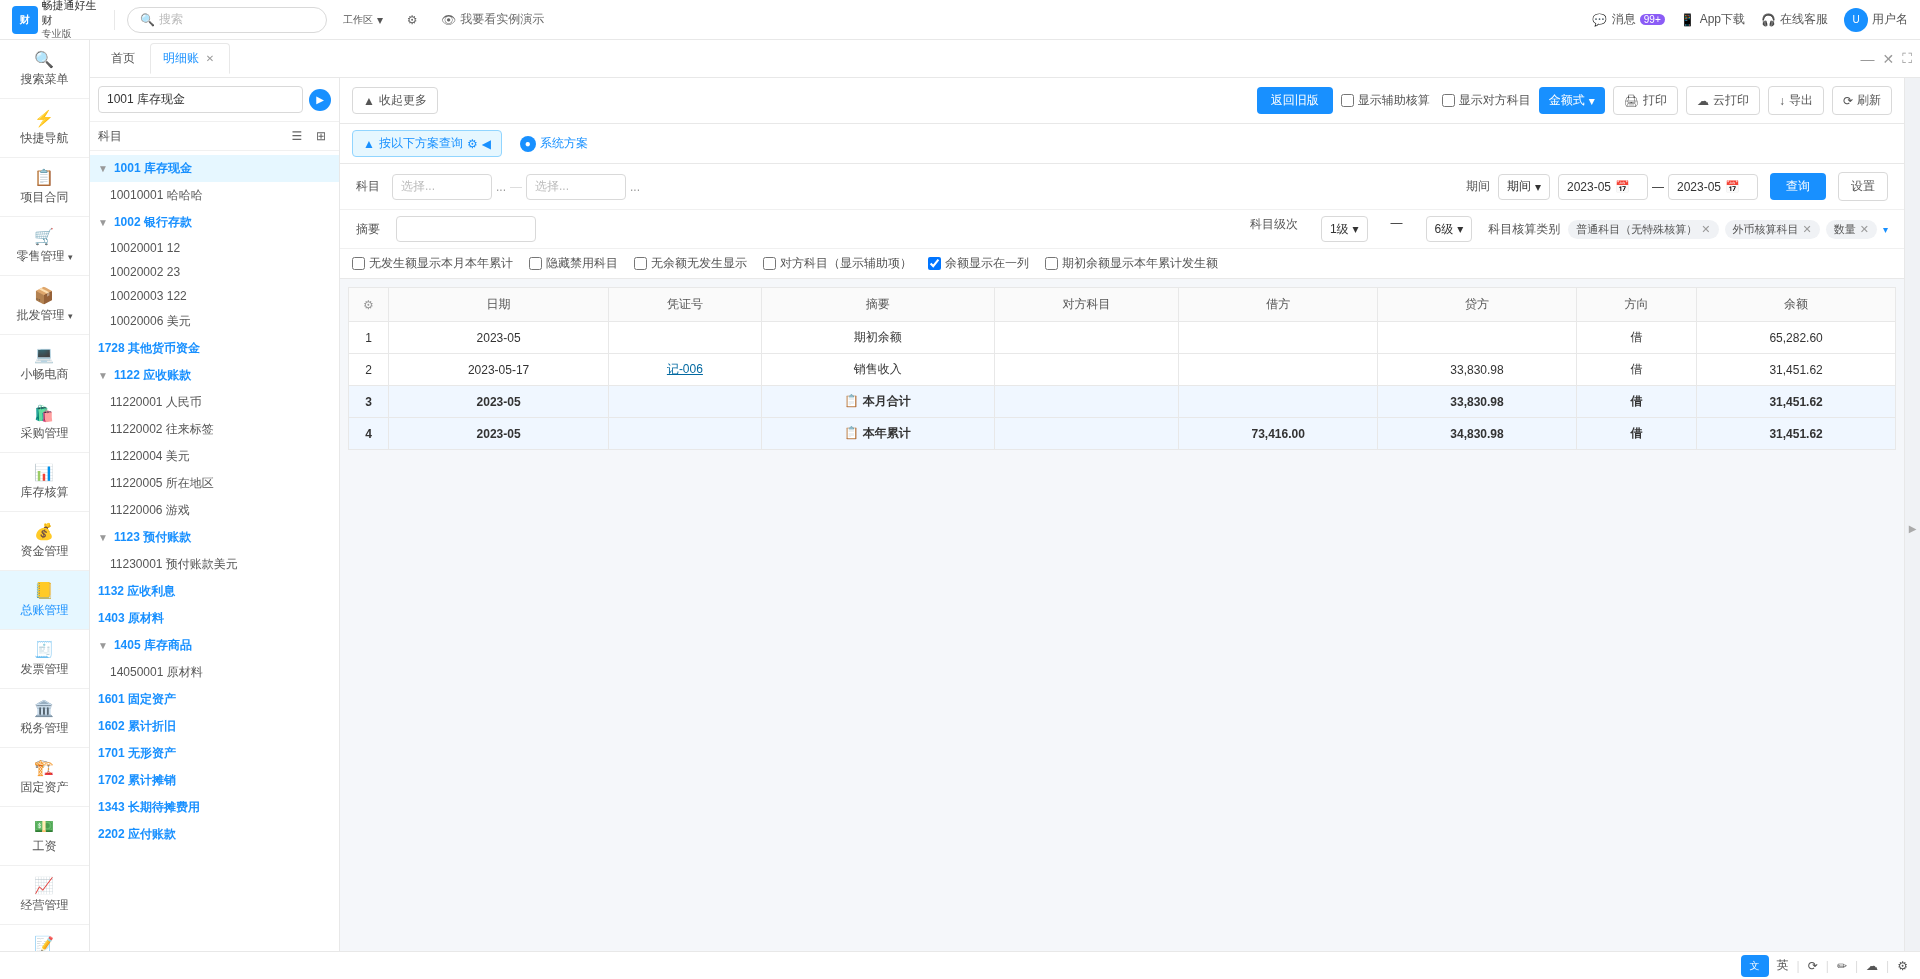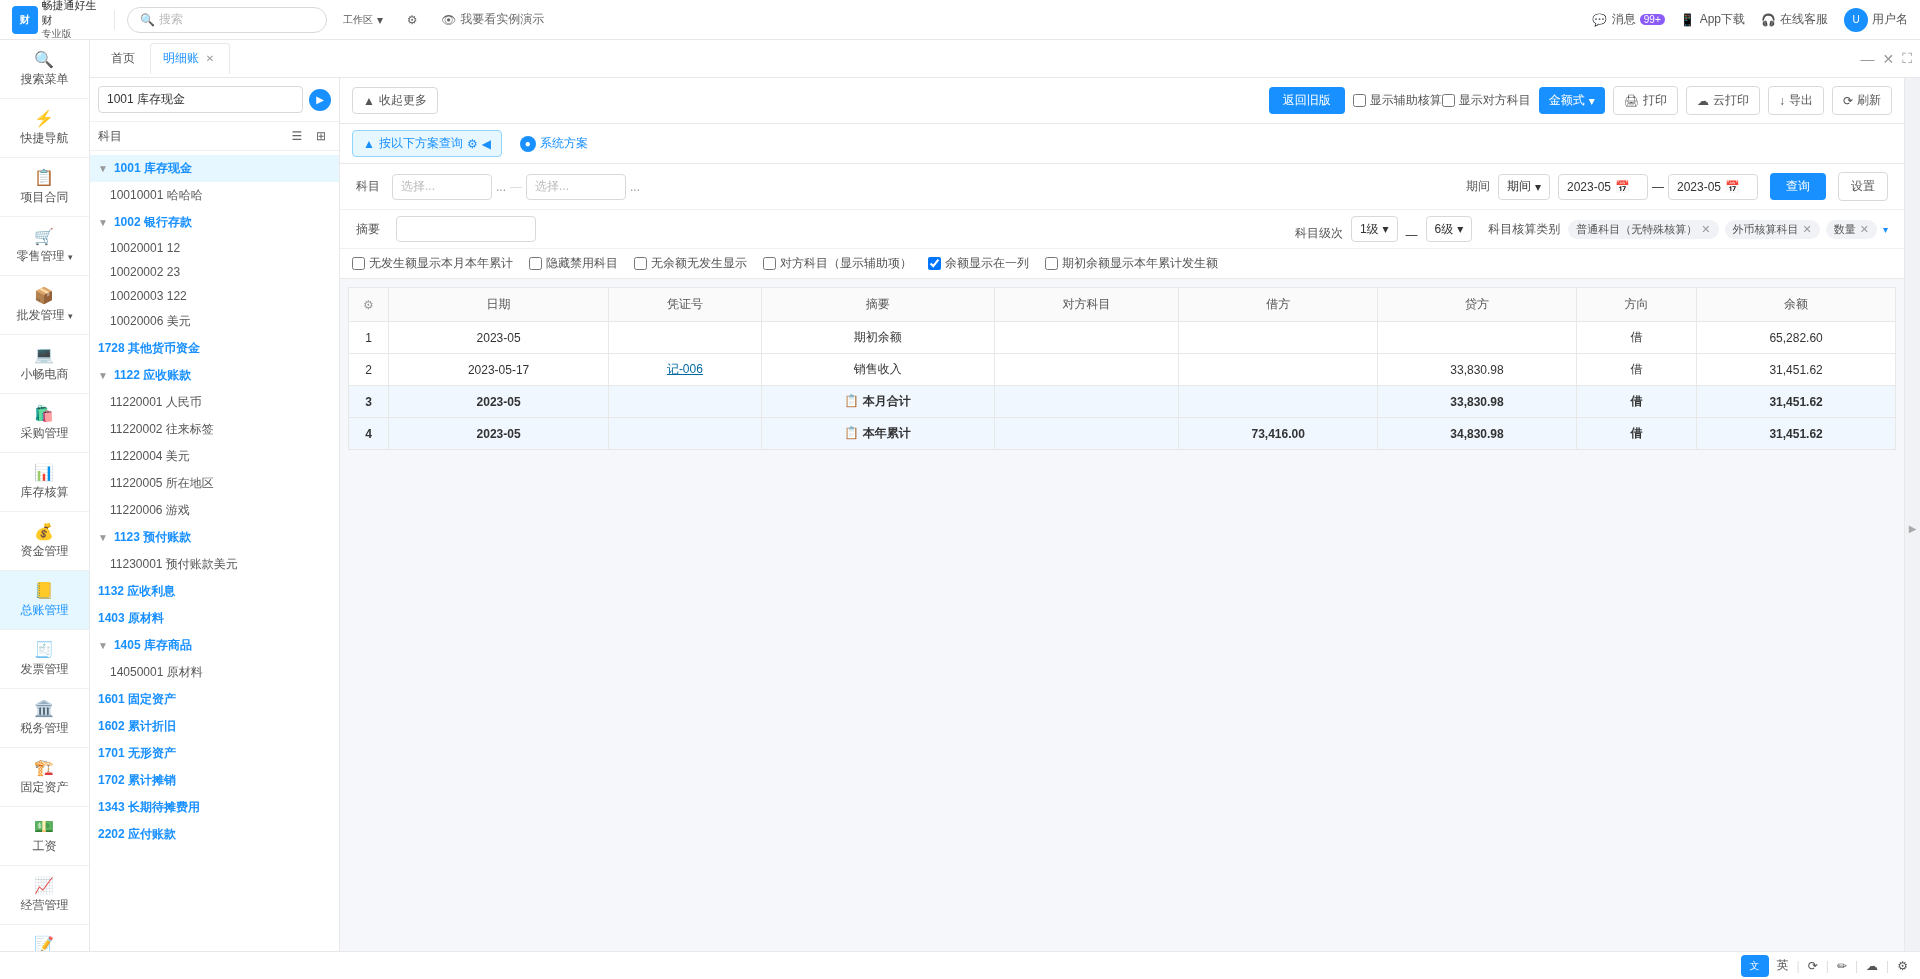--- a/index.html
+++ b/index.html
@@ -58,21 +58,21 @@
     .tree-toggle { font-size: 10px; color: #999; margin-right: 2px; }
 
     
     .right-panel { flex: 1; display: flex; flex-direction: column; overflow: hidden; background: #f5f7fa; }
 
     
     .toolbar { padding: 8px 12px; background: #fff; border-bottom: 1px solid #e8e8e8; display: flex; align-items: center; gap: 8px; }
     .expand-btn { display: flex; align-items: center; gap: 4px; padding: 4px 10px; border: 1px solid #d9d9d9; border-radius: 4px; cursor: pointer; color: #555; font-size: 12px; background: #fff; }
     .toolbar-right { margin-left: auto; display: flex; align-items: center; gap: 8px; }
     .btn-return { padding: 5px 14px; background: #1890ff; color: #fff; border: none; border-radius: 4px; cursor: pointer; font-size: 12px; }
-    .checkbox-group { display: flex; align-items: center; }
+    .checkbox-group { display: flex; align-items: center; gap: 12px; }
     .checkbox-item { display: flex; align-items: center; gap: 4px; font-size: 12px; color: #555; cursor: pointer; }
     .checkbox-item input { cursor: pointer; }
     .btn-format { padding: 5px 10px; background: #1890ff; color: #fff; border: none; border-radius: 4px; cursor: pointer; font-size: 12px; display: flex; align-items: center; gap: 4px; }
     .btn-outline { padding: 5px 10px; background: #fff; color: #555; border: 1px solid #d9d9d9; border-radius: 4px; cursor: pointer; font-size: 12px; display: flex; align-items: center; gap: 4px; }
     .btn-query { padding: 5px 16px; background: #1890ff; color: #fff; border: none; border-radius: 4px; cursor: pointer; font-size: 12px; }
     .btn-setting { padding: 5px 12px; background: #fff; color: #555; border: 1px solid #d9d9d9; border-radius: 4px; cursor: pointer; font-size: 12px; }
     .filter-tag { display: flex; align-items: center; gap: 4px; padding: 2px 8px; background: #f0f2f5; border-radius: 10px; font-size: 11px; color: #555; }
     .filter-tag .close { cursor: pointer; color: #999; }
 
     
@@ -433,21 +433,21 @@
               </div>
             </div>
           </div>
           <button class="btn-query">查询</button>
           <button class="btn-setting">设置</button>
         </div>
 
         <div style="padding:6px 16px;background:#fff;border-bottom:1px solid #f0f0f0;display:flex;align-items:center;gap:16px;">
           <span style="font-size:12px;color:#555;">摘要</span>
           <input type="text" style="height: 26px; border: 1px solid rgb(217, 217, 217); border-radius: 4px; padding: 0px 8px; font-size: 12px; width: 140px;">
-          <div style="display:flex;align-items:flex-end;gap:8px;margin-left:auto;">
+          <div style="display:flex;align-items:flex-start;gap:23px;margin-left:auto;">
             <span style="font-size:12px;color:#555;">科目级次</span>
             <div style="display:flex;align-items:center;gap:4px;height:26px;border:1px solid #d9d9d9;border-radius:4px;padding:0 8px;font-size:12px;color:#333;cursor:pointer;">
               <span>1级</span>
               <span>▾</span>
             </div>
             <span>—</span>
             <div style="display:flex;align-items:center;gap:4px;height:26px;border:1px solid #d9d9d9;border-radius:4px;padding:0 8px;font-size:12px;color:#333;cursor:pointer;">
               <span>6级</span>
               <span>▾</span>
             </div>

